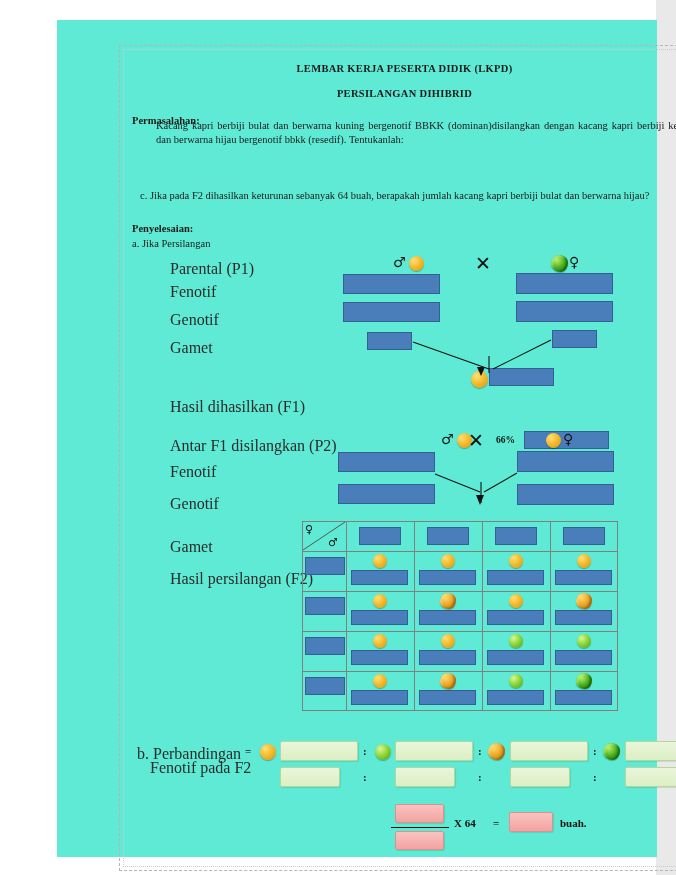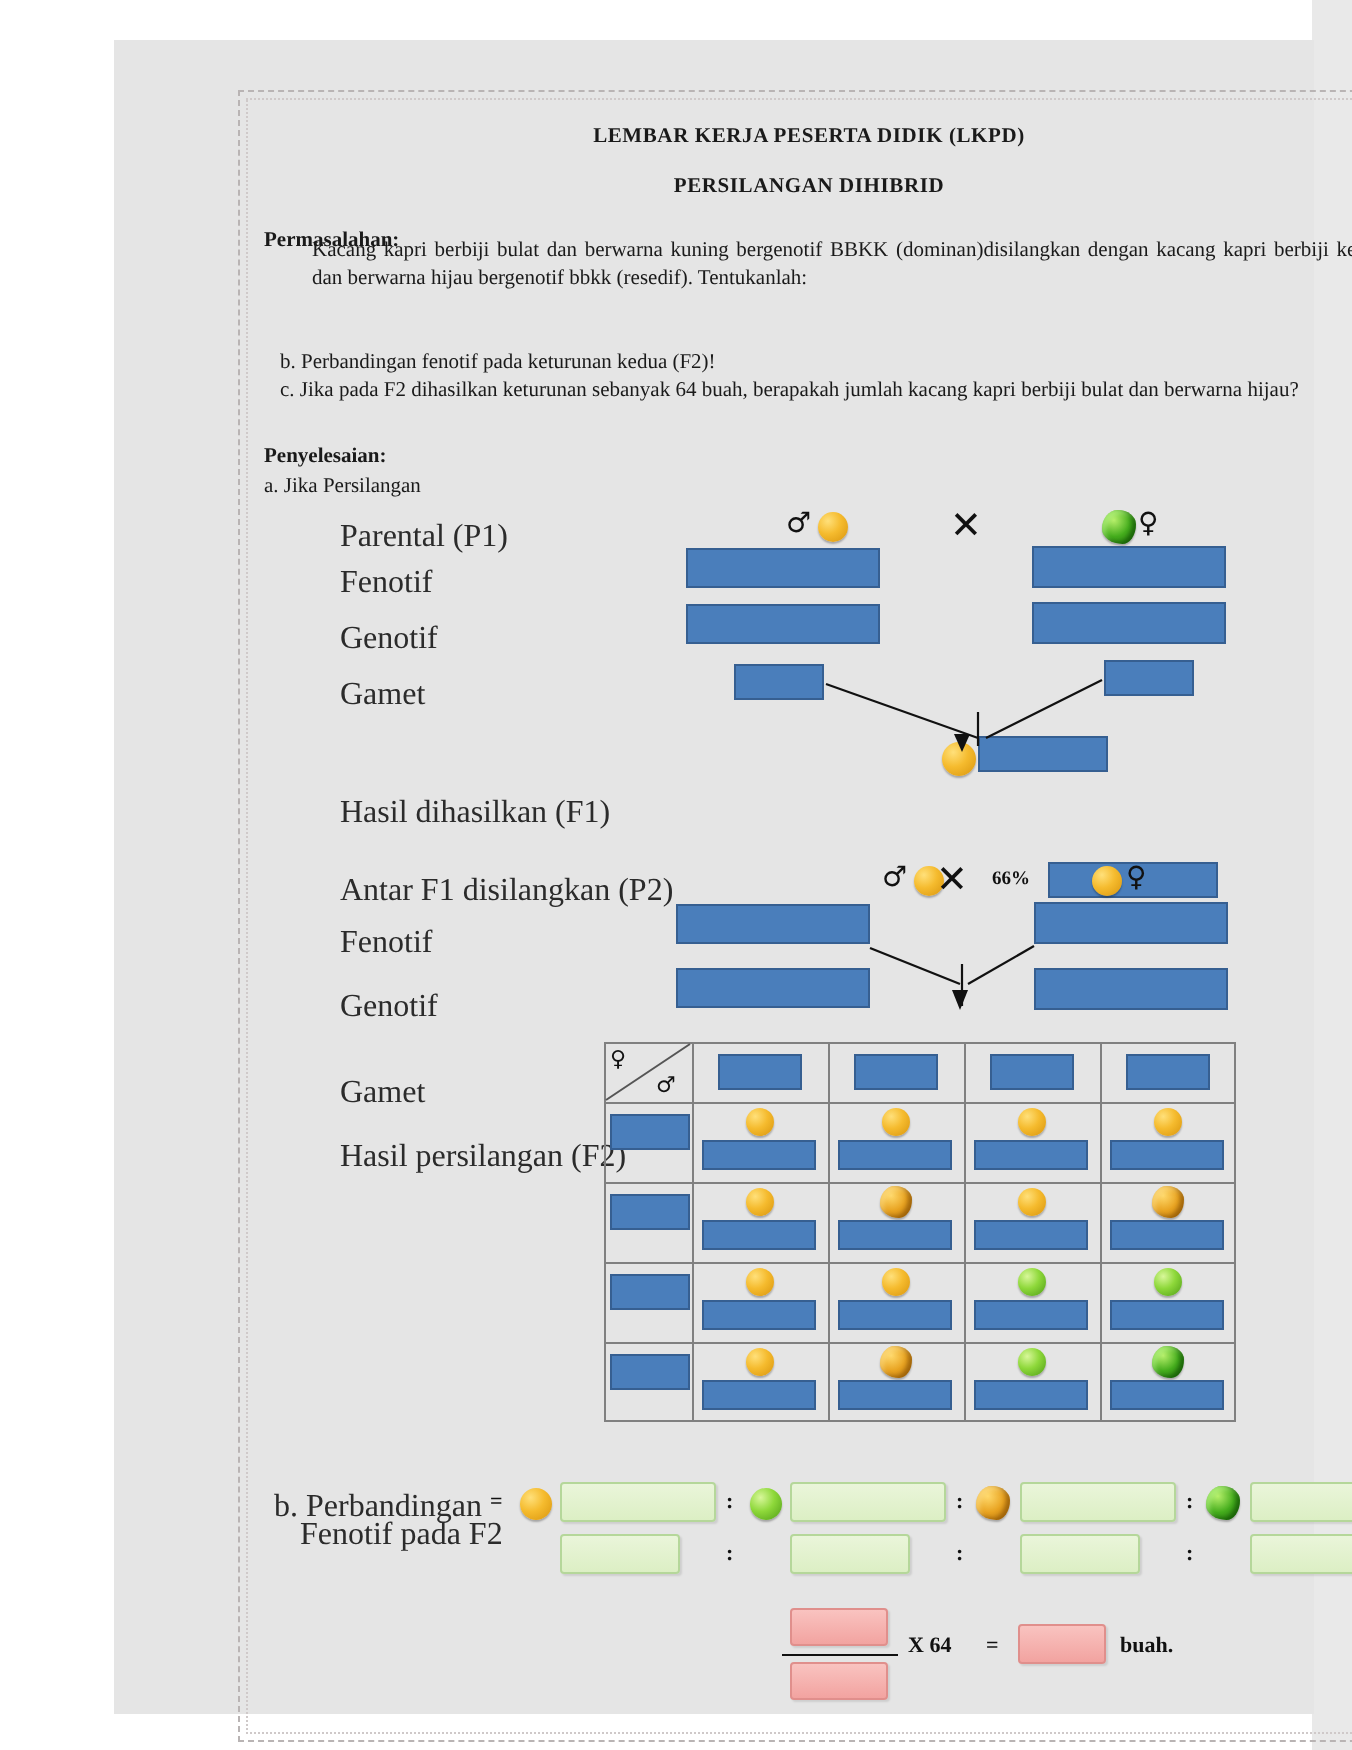--- a/index.html
+++ b/index.html
@@ -11,21 +11,21 @@
     position:relative;
   }
   .right-gutter{
     position:absolute;top:0;right:0;width:20px;height:875px;
     background:#e9e9e9;
   }
   
   .sheet{
     position:absolute;
     left:57px;top:20px;width:600px;height:837px;
-    background:#e5e5e5;
+    background:#5eead4;
     box-sizing:border-box;
     text-decoration:underline;
   }
   .stitch{
     position:absolute;
     left:62px;top:25px;width:589px;height:826px;
     box-sizing:border-box;
     border:1px dashed #b9b4b4;
     pointer-events:none;
   }
@@ -127,21 +127,20 @@
 <div class="sheet">
   <div class="stitch"></div>
 
   <div class="content">
 
     <div class="title t1">LEMBAR KERJA PESERTA DIDIK (LKPD)</div>
     <div class="title t2">PERSILANGAN DIHIBRID</div>
 
     <div class="hdr" style="left:0;top:60px;">Permasalahan:</div>
     <div class="para" style="left:0;top:64px;width:542px;margin-left:24px;">Kacang kapri berbiji bulat dan berwarna kuning bergenotif BBKK (dominan)disilangkan dengan kacang kapri berbiji keriput  dan berwarna hijau bergenotif bbkk (resedif). Tentukanlah:</div>
-    <div class="listitem" style="left:8px;top:120px;width:534px;">b.  Perbandingan fenotif pada keturunan kedua (F2)!</div>
     <div class="listitem" style="left:8px;top:134px;width:534px;">c.  Jika pada F2 dihasilkan keturunan  sebanyak 64 buah, berapakah jumlah kacang kapri berbiji bulat dan berwarna hijau?</div>
 
     <div class="hdr" style="left:0;top:168px;">Penyelesaian:</div>
     <div class="listitem" style="left:0;top:182px;">a.  Jika Persilangan</div>
 
     <div class="rowlabel" style="left:38px;top:205px;">Parental (P1)</div>
     <div class="rowlabel" style="left:38px;top:228px;">Fenotif</div>
     <div class="rowlabel" style="left:38px;top:256px;">Genotif</div>
     <div class="rowlabel" style="left:38px;top:284px;">Gamet</div>
     <div class="rowlabel" style="left:38px;top:343px;">Hasil dihasilkan (F1)</div>

